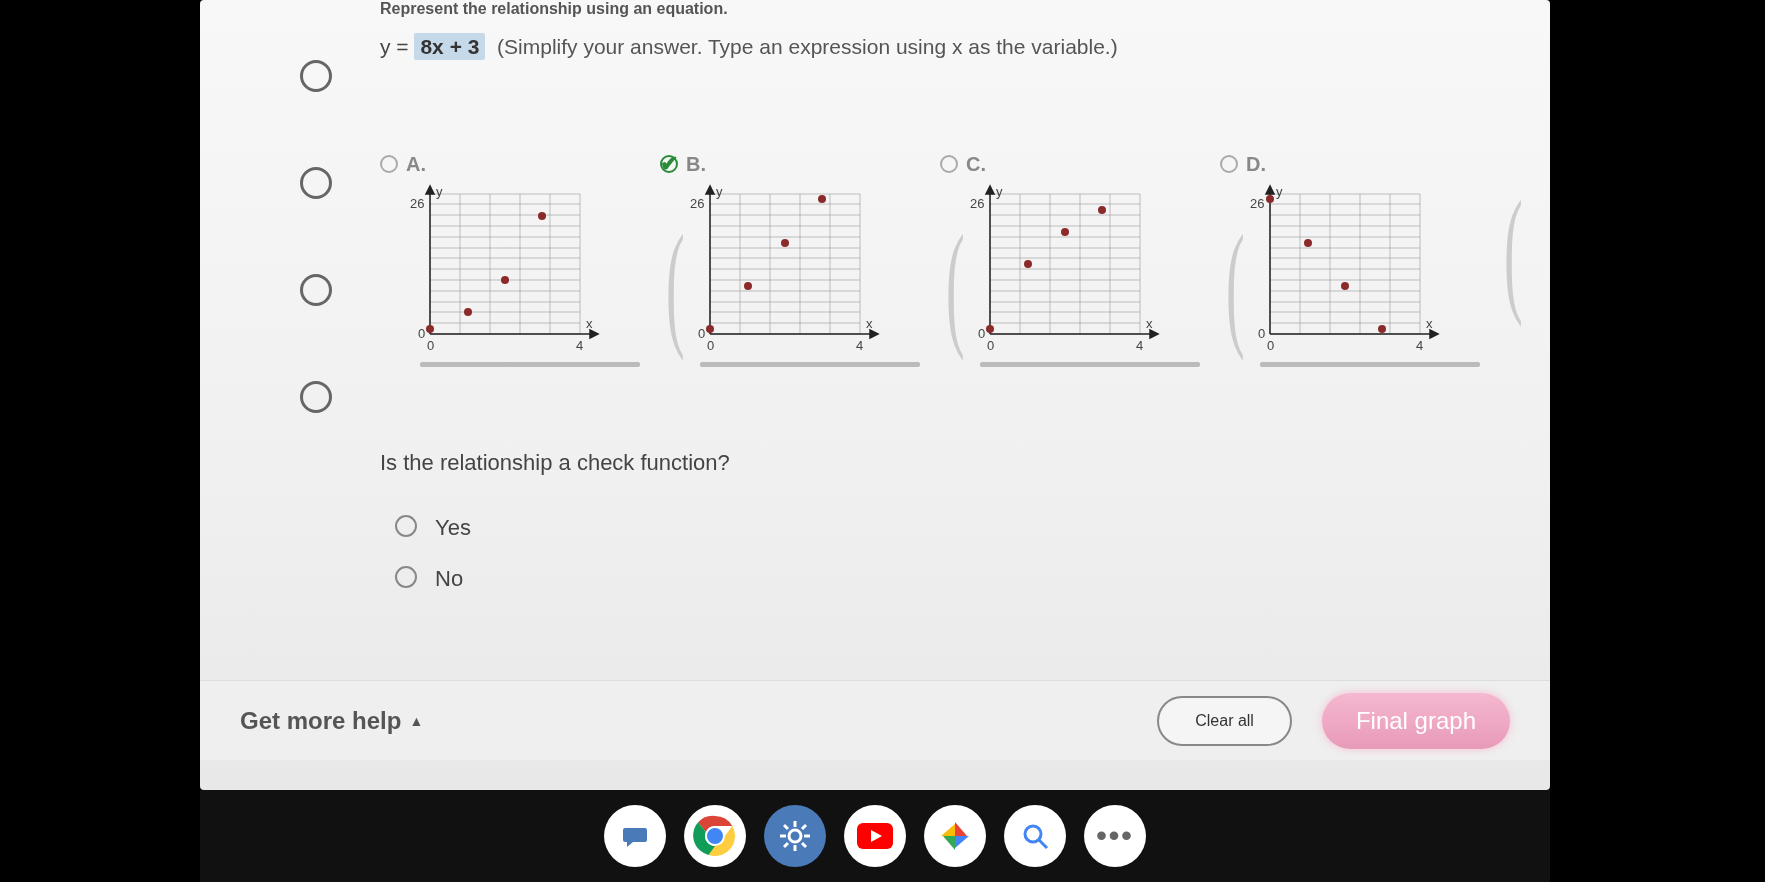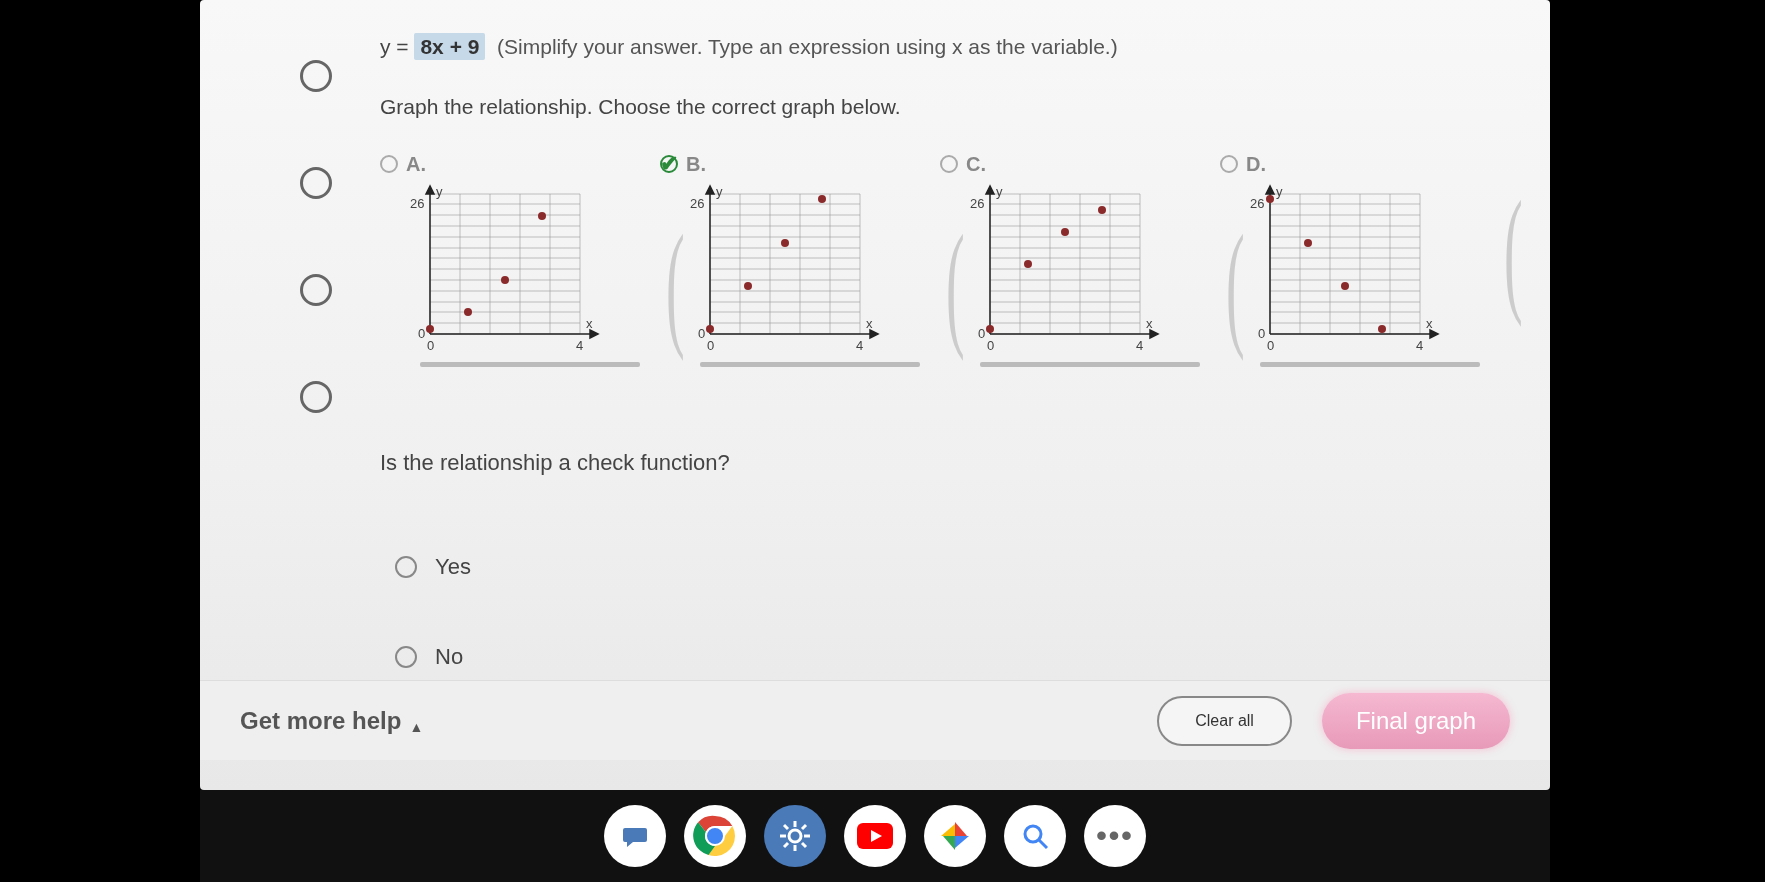--- a/index.html
+++ b/index.html
@@ -117,42 +117,42 @@
     font-size: 22px;
   }
   .radio-list {
     position: absolute;
     top: 515px;
     left: 195px;
     display: flex;
     flex-direction: column;
     gap: 25px;
   }
-  .radio-item { display: flex; align-items: center; gap: 18px; margin-top: 39px; }
+  .radio-item { display: flex; gap: 18px; }
   .radio-item .radio-circle { width: 22px; height: 22px; border-color: #888; }
   .radio-text { font-size: 22px; color: #444; }
 
   .footer {
     position: absolute;
     bottom: 30px;
     left: 0;
     right: 0;
     height: 80px;
     border-top: 1px solid #ddd;
     display: flex;
     align-items: center;
     padding: 0 40px;
     background: #efefef;
   }
   .get-help {
     color: #555;
     font-size: 24px;
     font-weight: 600;
     display: flex;
-    align-items: flex-end;
+    align-items: center;
     gap: 8px;
   }
   .spacer { flex: 1; }
   .btn-clear {
     border: 2px solid #888;
     border-radius: 30px;
     padding: 14px 36px;
     font-size: 16px;
     color: #333;
     background: #f5f5f5;
@@ -201,27 +201,27 @@
 
 <div class="screen">
 
   <div class="nav-dots">
     <div class="nav-dot"></div>
     <div class="nav-dot"></div>
     <div class="nav-dot"></div>
     <div class="nav-dot"></div>
   </div>
 
+  <div class="line1">Represent the relationship using an equation.</div>
 
   <div class="line2">
-    <span>y = </span><span class="answer-box">8x + 9</span>
+    <span>y = </span><span class="answer-box">8x + 3</span>
     &nbsp;<span class="hint">(Simplify your answer. Type an expression using x as the variable.)</span>
   </div>
 
-  <div class="line3">Graph the relationship. Choose the correct graph below.</div>
 
   <div class="graphs-row">
 
     <div class="graph-cell">
       <div class="graph-label-row">
         <span class="radio-circle"></span>
         <span class="graph-letter">A.</span>
       </div>
       <div class="graph-box">
         <svg class="plot" viewBox="0 0 200 170">

